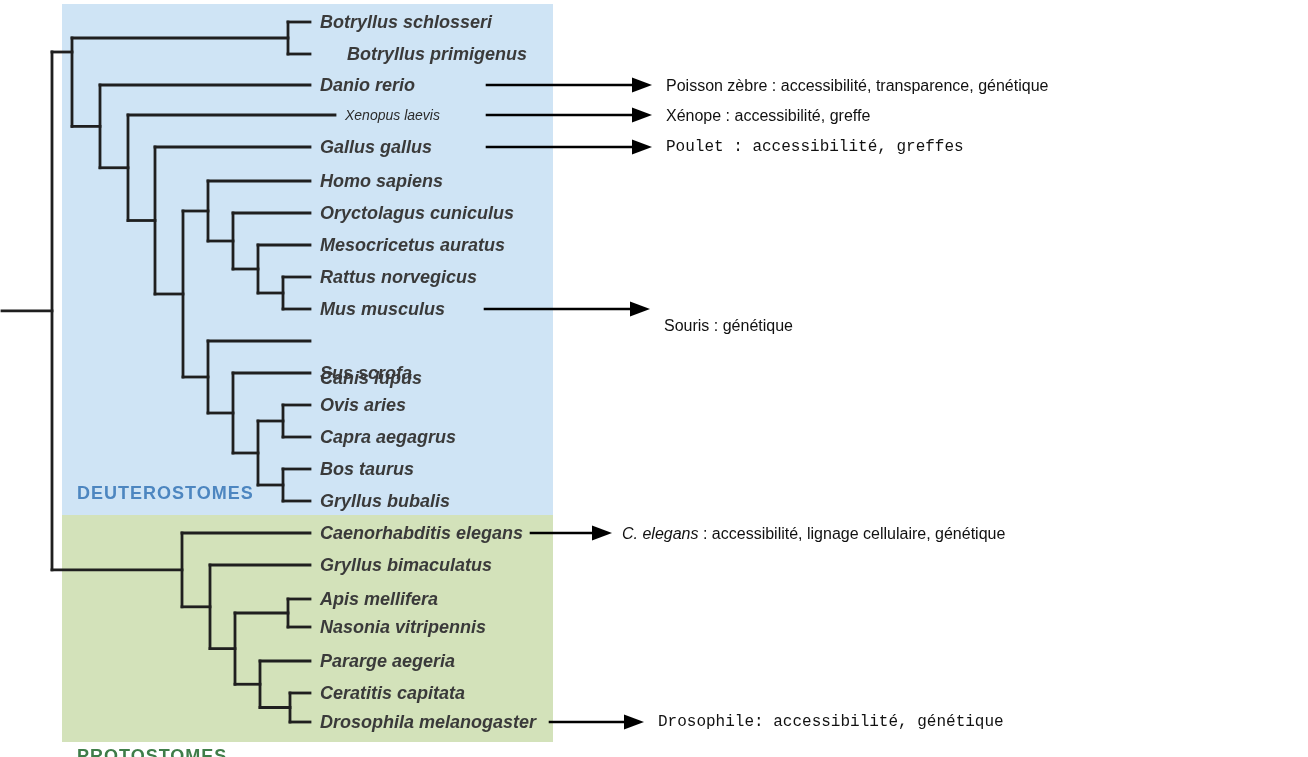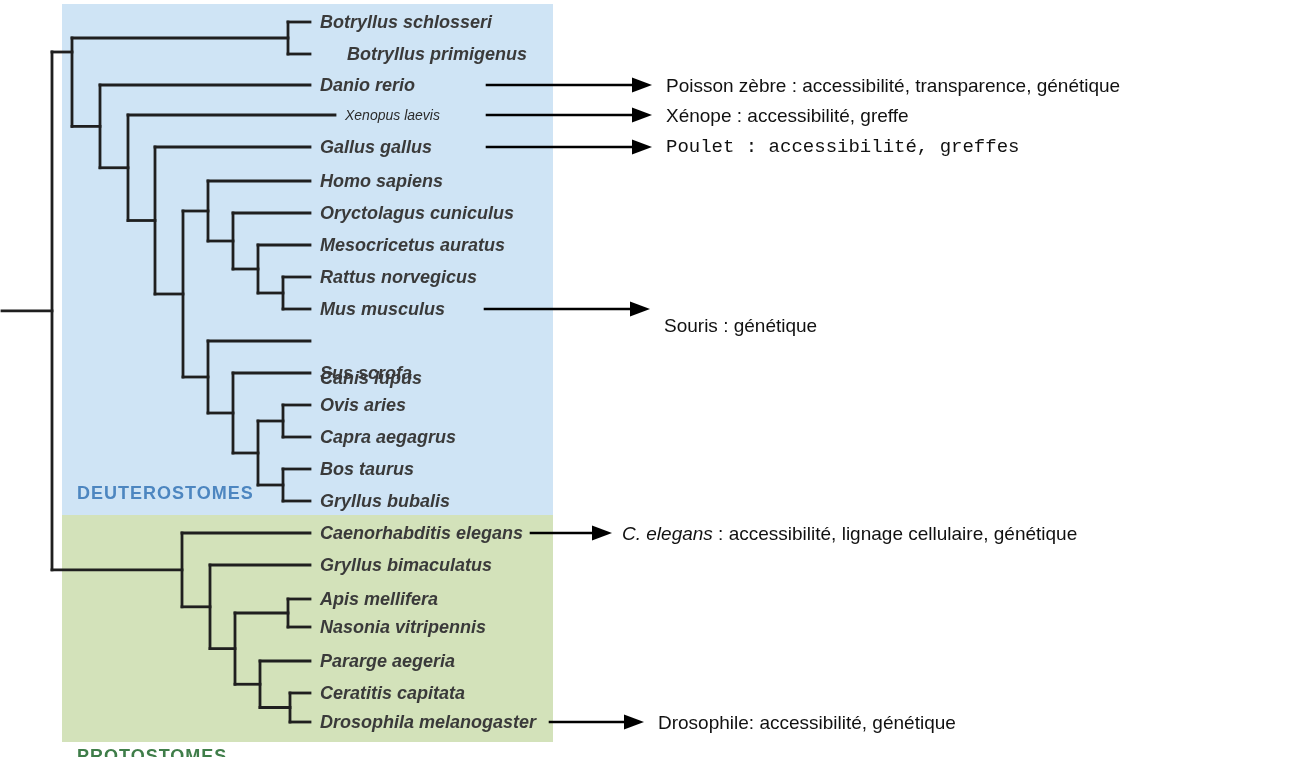--- a/index.html
+++ b/index.html
@@ -29,21 +29,21 @@
   }
   .group-label {
     position: absolute;
     font-size: 18px;
     font-weight: 700;
     letter-spacing: 1px;
     white-space: nowrap;
   }
   .annotation {
     position: absolute;
-    font-size: 19px;
+    font-size: 16px;
     line-height: 27px;
     color: #111111;
     white-space: nowrap;
   }
   .annotation i { font-style: italic; }
 </style>
 </head>
 <body>
 
 <div id="stage">
@@ -162,15 +162,15 @@
       <div class="species" style="left: 320px; top: 651px;">Pararge aegeria</div>
       <div class="species" style="left: 320px; top: 683px;">Ceratitis capitata</div>
       <div class="species" style="left: 320px; top: 712px; text-align: center;">Drosophila melanogaster</div>
     </div>
   <div id="annotations-layer">
       <div class="annotation" style="left: 666px; top: 72px;"><span>Poisson zèbre : accessibilité, transparence, génétique</span></div>
       <div class="annotation" style="left: 666px; top: 102px;"><span>Xénope : accessibilité, greffe</span></div>
       <div class="annotation" style="left: 666px; top: 134px; font-family: Liberation Mono, monospace;"><span>Poulet : accessibilité, greffes</span></div>
       <div class="annotation" style="left: 664px; top: 296px; margin-top: 16px;"><span>Souris : génétique</span></div>
       <div class="annotation" style="left: 622px; top: 520px;"><i>C. elegans</i><span> : accessibilité, lignage cellulaire, génétique</span></div>
-      <div class="annotation" style="left: 658px; top: 709px;"><span>Drosophile: accessibilité, génétique</span></div>
+      <div class="annotation" style="left: 658px; top: 709px; font-family: Liberation Mono, monospace;"><span>Drosophile: accessibilité, génétique</span></div>
     </div>
 </div>
 
 </body></html>

